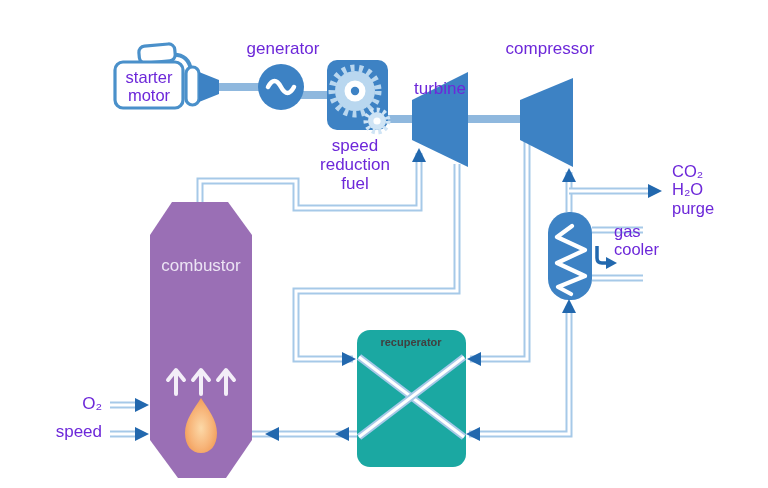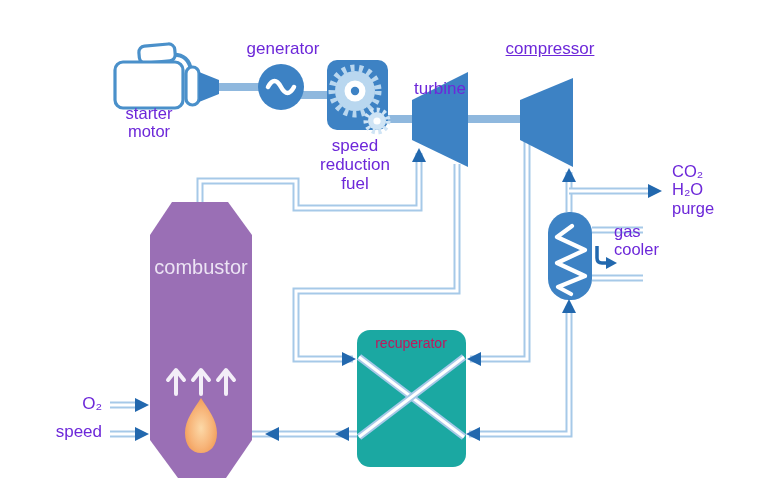--- a/index.html
+++ b/index.html
@@ -3,22 +3,22 @@
 <meta charset="utf-8">
 <style>
   html,body{margin:0;padding:0;background:#fff;}
   #stage{position:relative;width:768px;height:488px;background:#ffffff;overflow:hidden;
          font-family:"Liberation Sans",sans-serif;}
   #diagram-svg{position:absolute;left:0;top:0;}
   .lbl{position:absolute;color:#6d28d9;font-size:17px;line-height:1.12;
        white-space:pre-line;text-align:center;transform:translateX(-50%);}
   .lbl-left{transform:none;text-align:left;}
   .lbl-right{transform:translateX(-100%);text-align:center;}
-  .lbl-on-purple{color:#ece4f4;font-size:20px;}
-  .lbl-on-teal{color:#be185d;font-size:14px;}
+  .lbl-on-purple{color:#ece4f4;font-size:17px;}
+  .lbl-on-teal{color:#404040;font-size:11px;font-weight:bold;}
   .lbl-small{font-size:16.5px;}
   
   .pipe-o{fill:none;stroke:#a6c9e8;stroke-width:7;}
   .pipe-i{fill:none;stroke:#ffffff;stroke-width:3;}
   .shaft{stroke:#8fb8de;stroke-width:8;}
   .blue{fill:#3d82c4;}
   .outline{fill:#ffffff;stroke:#4a90ca;stroke-width:3.2;}
   .ah{fill:#2268ae;}
   .white-arrow{stroke:#f3eef8;stroke-width:4;fill:none;stroke-linecap:round;stroke-linejoin:round;}
 </style>
@@ -155,28 +155,28 @@
     <polygon class="ah" points="662,191 648,184 648,198"></polygon>
     <polygon class="ah" points="569,299 562,313 576,313"></polygon>
     <polygon class="ah" points="466,434 480,427 480,441"></polygon>
     <polygon class="ah" points="335,434 349,427 349,441"></polygon>
     <polygon class="ah" points="265,434 279,427 279,441"></polygon>
     <polygon class="ah" points="149,405 135,398 135,412"></polygon>
     <polygon class="ah" points="149,434 135,427 135,441"></polygon>
   </g>
 </svg>
 
-  <div class="lbl lbl-small" style="left:149px;top:68px;margin-top:36px;">starter
+  <div class="lbl lbl-small" style="left:149px;top:68px;">starter
 motor</div>
   <div class="lbl" style="left:283px;top:39px;">generator</div>
   <div class="lbl" style="left:355px;top:136px;">speed
 reduction
 fuel</div>
   <div class="lbl" style="left:440px;top:39px;margin-top:40px;">turbine</div>
-  <div class="lbl" style="left:550px;top:39px;text-decoration:underline;">compressor</div>
+  <div class="lbl" style="left:550px;top:39px;">compressor</div>
   <div class="lbl lbl-on-purple" style="left:201px;top:256px;">combustor</div>
   <div class="lbl lbl-on-teal" style="left:411px;top:336px;">recuperator</div>
   <div class="lbl lbl-left lbl-small" style="left:614px;top:222px;">gas
 cooler</div>
   <div class="lbl lbl-left lbl-small" style="left:672px;top:162px;">CO₂
 H₂O
 purge</div>
   <div class="lbl lbl-right" style="left:102px;top:394px;">O₂</div>
   <div class="lbl lbl-right" style="left:102px;top:422px;">speed</div>
 </div>

